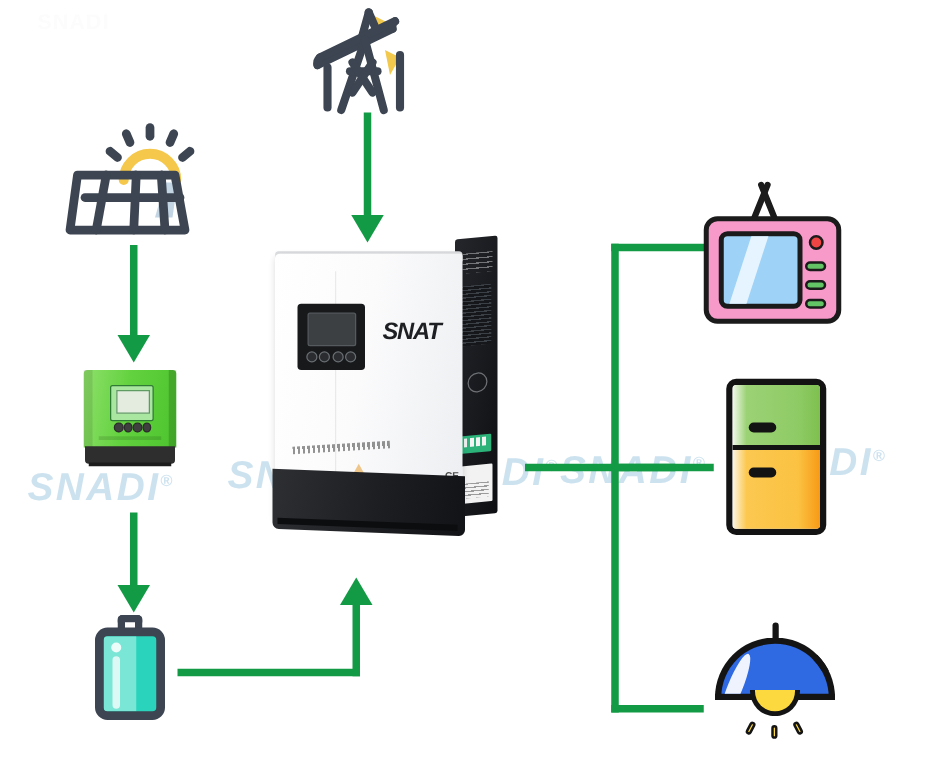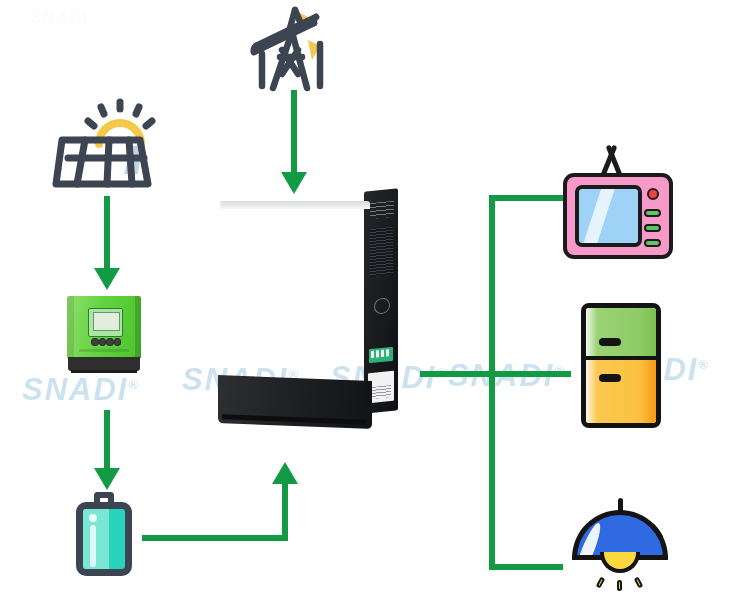--- a/index.html
+++ b/index.html
@@ -589,20 +589,37 @@
 
   <div class="inv icon-box" style="left:212px; top:190px;">
     <div class="inv-side">
       <div class="inv-side-label"></div>
       <div class="inv-vent"></div>
       <div class="inv-fan"></div>
       <div class="inv-term"></div>
       <div class="inv-sidetag"></div>
     </div>
     <div class="inv-top-bevel"></div>
+    <div class="inv-front">
+      <div class="inv-seam"></div>
+      <div class="inv-panel">
+        <div class="inv-lcd"></div>
+        <div class="inv-btns">
+          <div class="inv-btn"></div>
+          <div class="inv-btn"></div>
+          <div class="inv-btn"></div>
+          <div class="inv-btn"></div>
+        </div>
+      </div>
+      <div class="inv-logo">SNAT</div>
+      <div class="inv-strip"></div>
+      <div class="inv-tri"></div>
+      <div class="inv-cert">off grid solar inverter</div>
+      <div class="inv-ce">CE</div>
+    </div>
     <div class="inv-base"></div>
     <div class="inv-base-line"></div>
   </div>
 
   <div class="icon-box" style="left:563px; top:143px; width:112px; height:120px;">
     <div class="tv-ant" style="left:36px; transform:rotate(22deg); transform-origin:bottom center;"></div>
     <div class="tv-ant" style="left:56px; transform:rotate(-22deg); transform-origin:bottom center;"></div>
     <div class="tv-case">
       <div class="tv-screen">
         <div class="tv-glare"></div>

